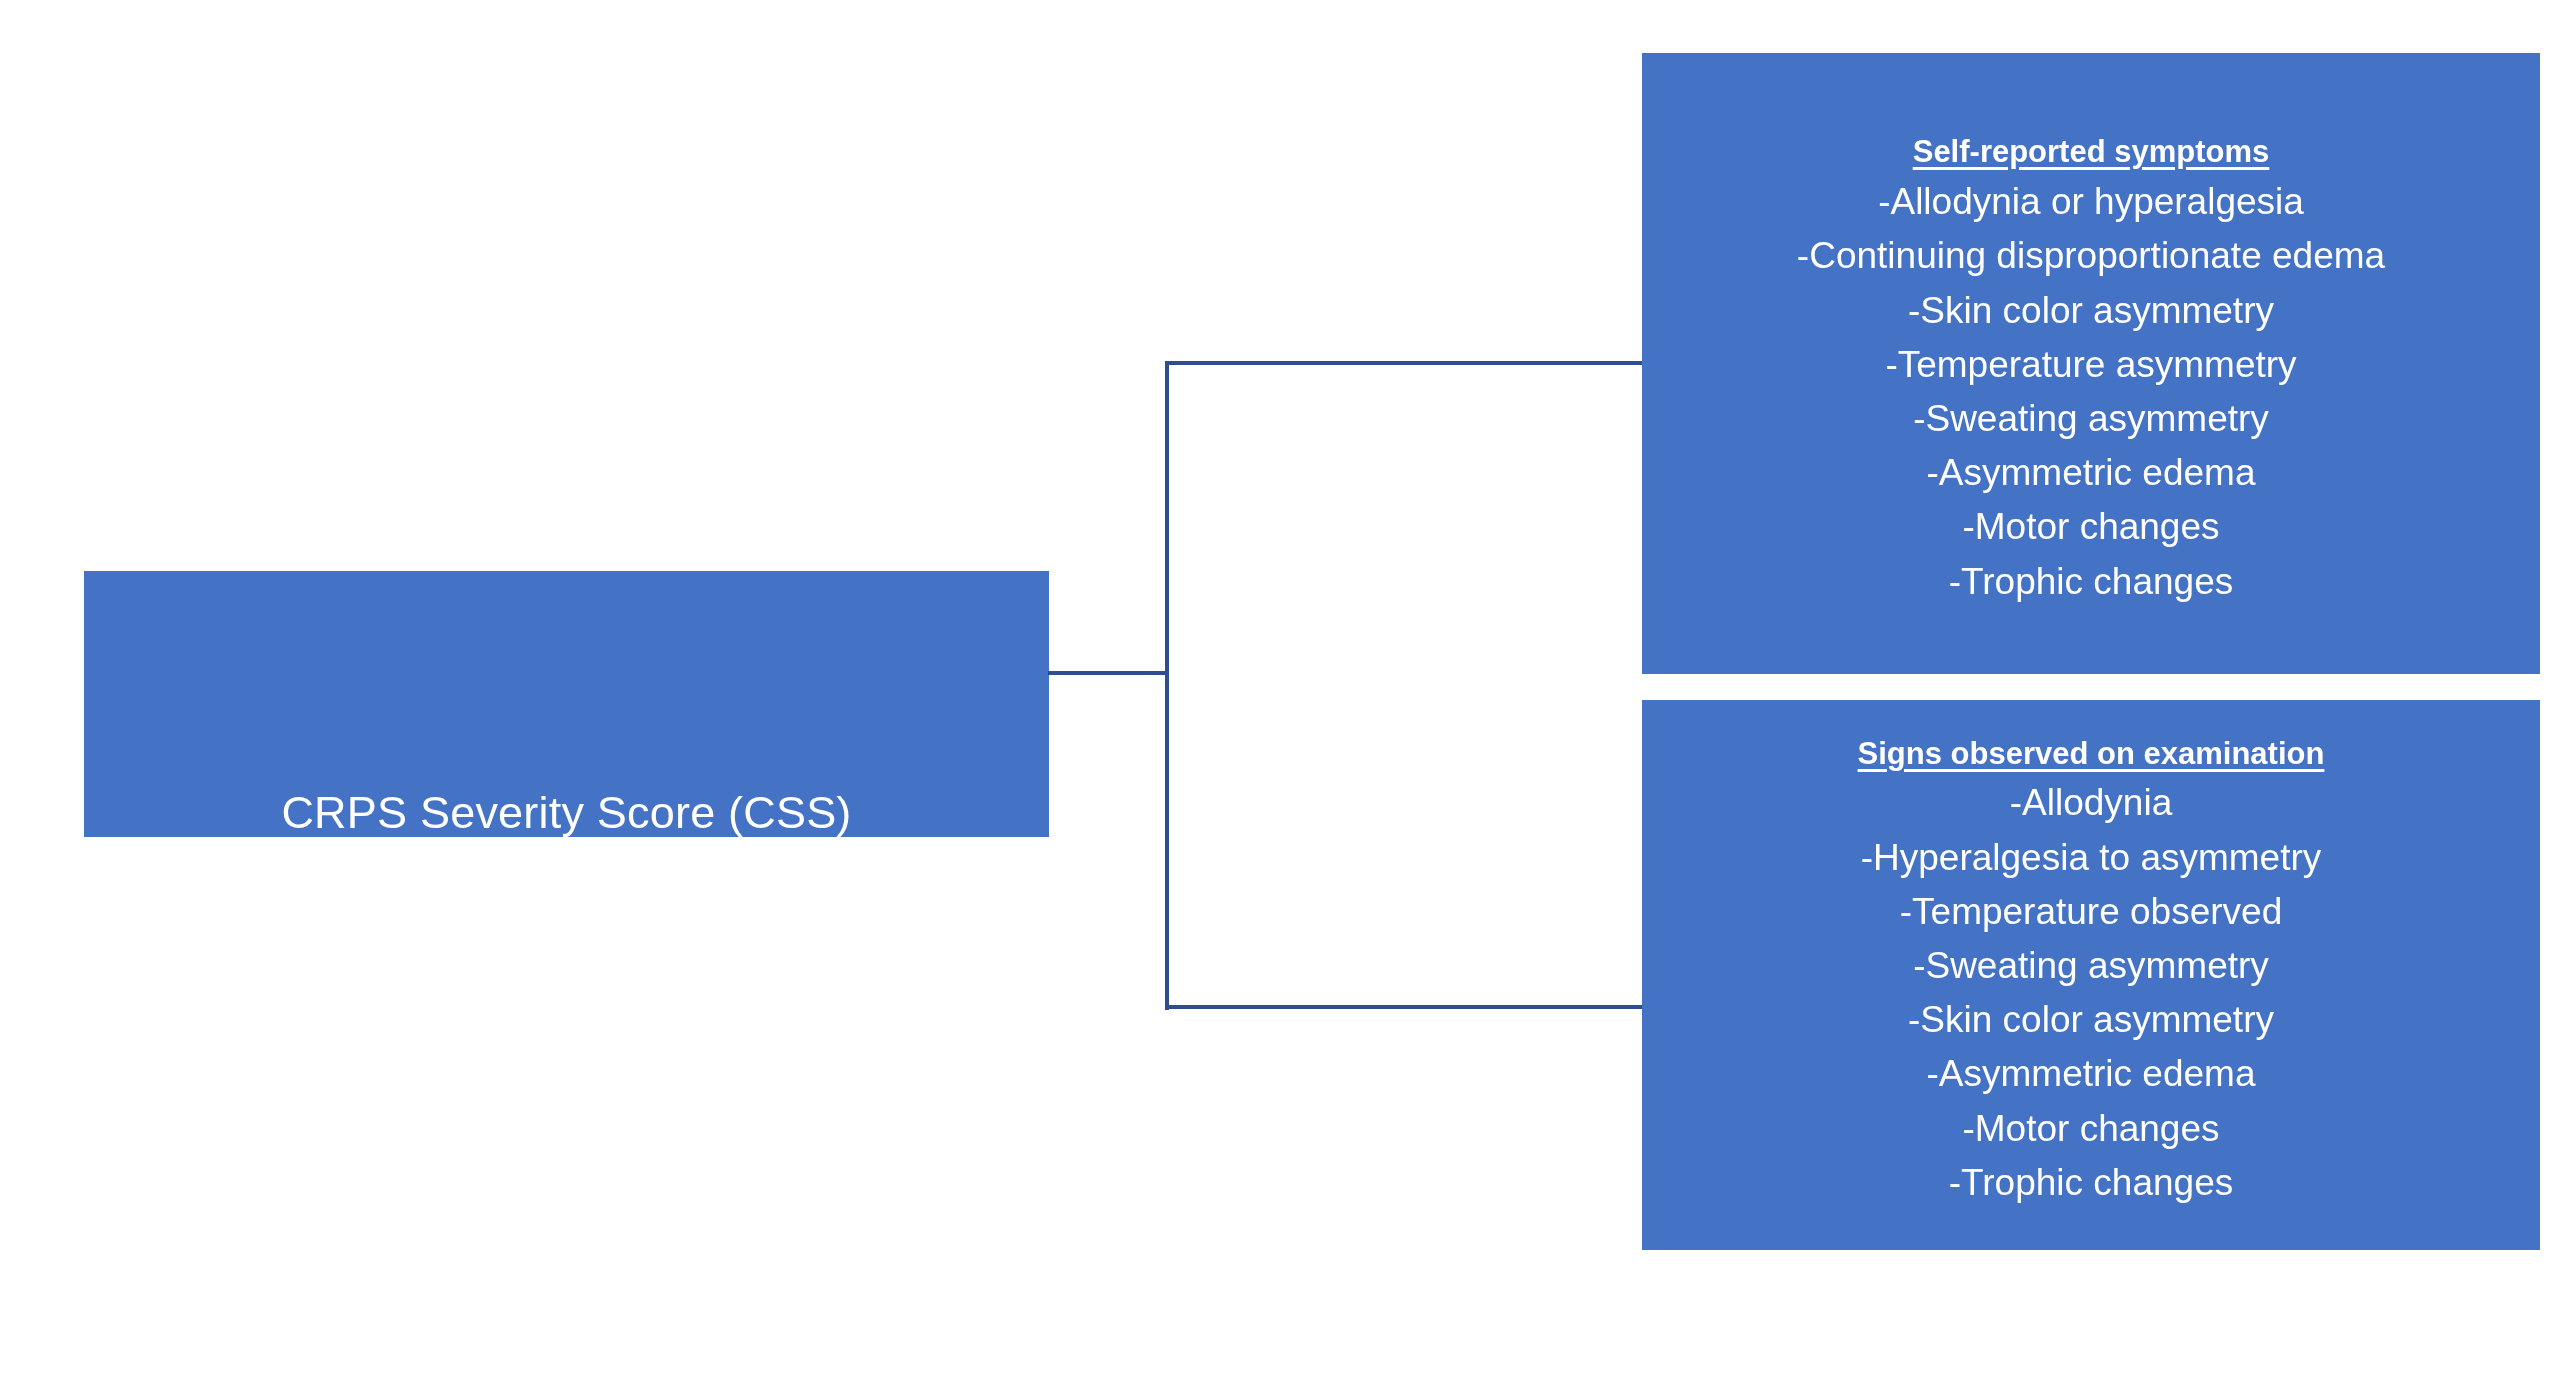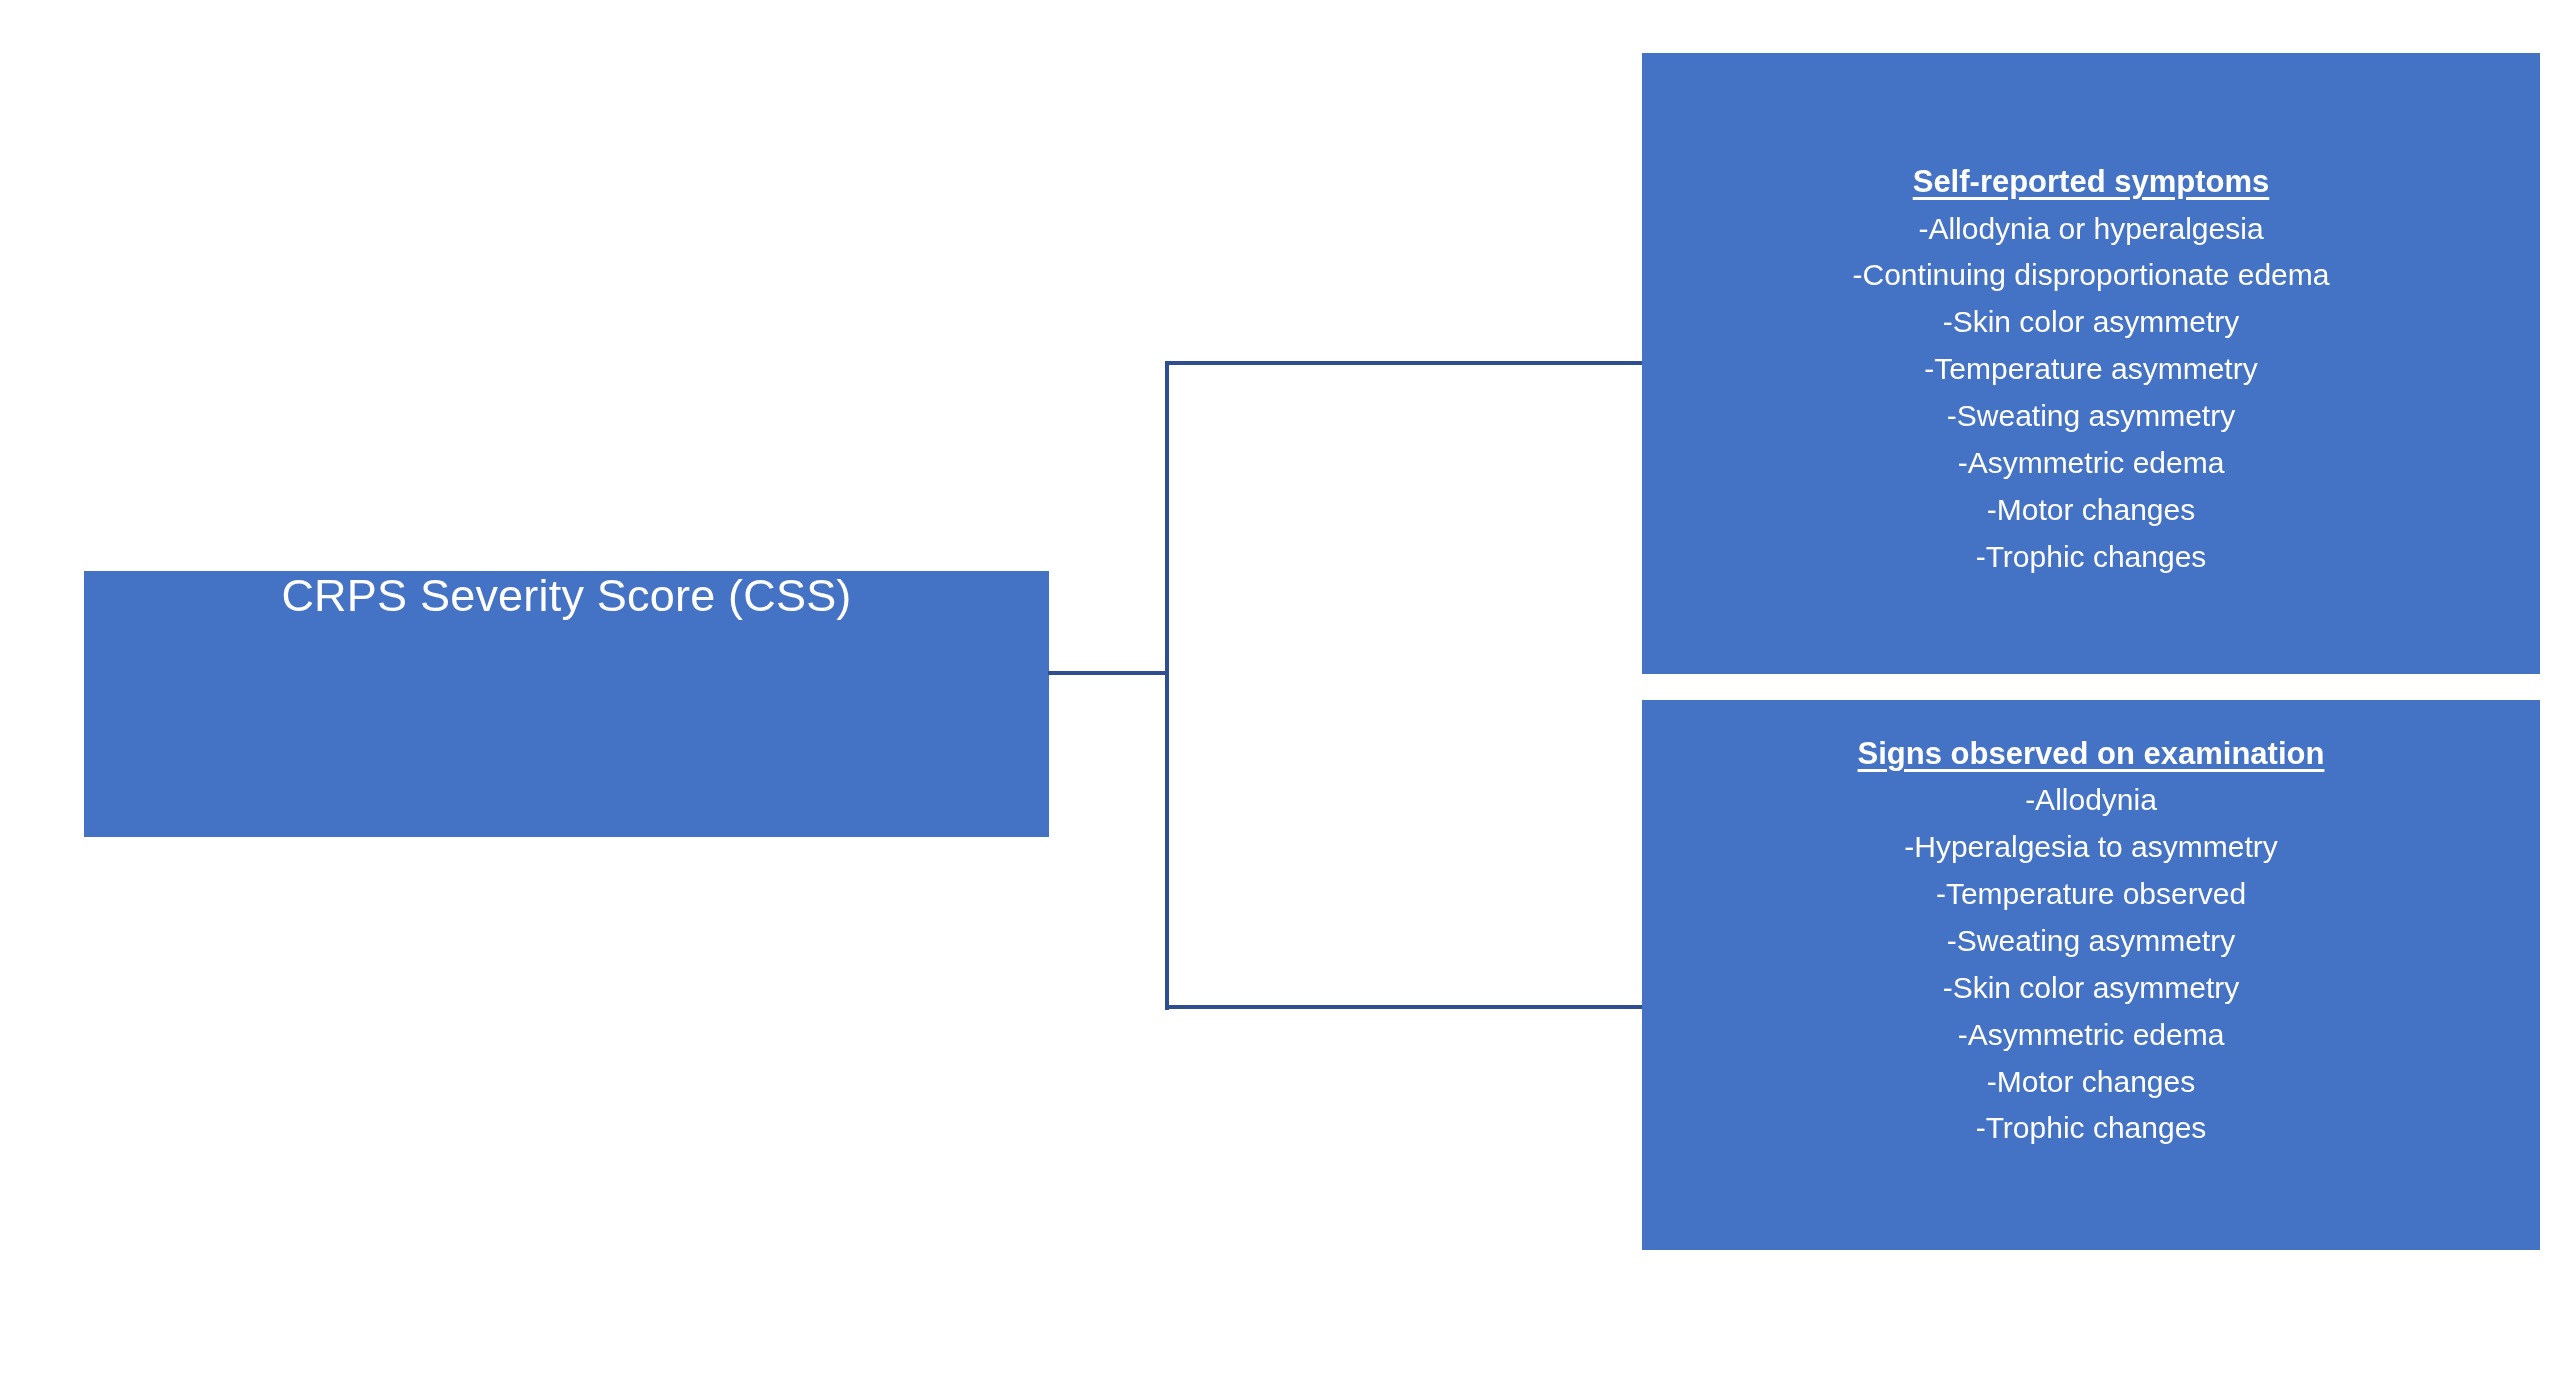--- a/index.html
+++ b/index.html
@@ -18,21 +18,21 @@
 
   
   .node {
     position: absolute;
     box-sizing: border-box;
     background: #4472C4;
     color: #ffffff;
     display: flex;
     flex-direction: column;
     align-items: center;
-    justify-content: flex-start;
+    justify-content: flex-end;
     text-align: center;
   }
 
   #root-node {
     left: 84px;
     top: 571px;
     width: 965px;
     height: 266px;
   }
   #root-node .node-title {
@@ -68,21 +68,21 @@
     margin: 15.5px 0 3.4px 0;
     line-height: 1.25;
   }
   .branch-list {
     list-style: none;
     margin: 0;
     padding: 0;
     width: 100%;
   }
   .branch-list li {
-    font-size: 30px;
+    font-size: 37px;
     font-weight: 400;
     line-height: 1.05;
     padding: 7.7px 0;
     text-align: center;
   }
 
   
   .connector {
     position: absolute;
     background: #2E4E8F;

